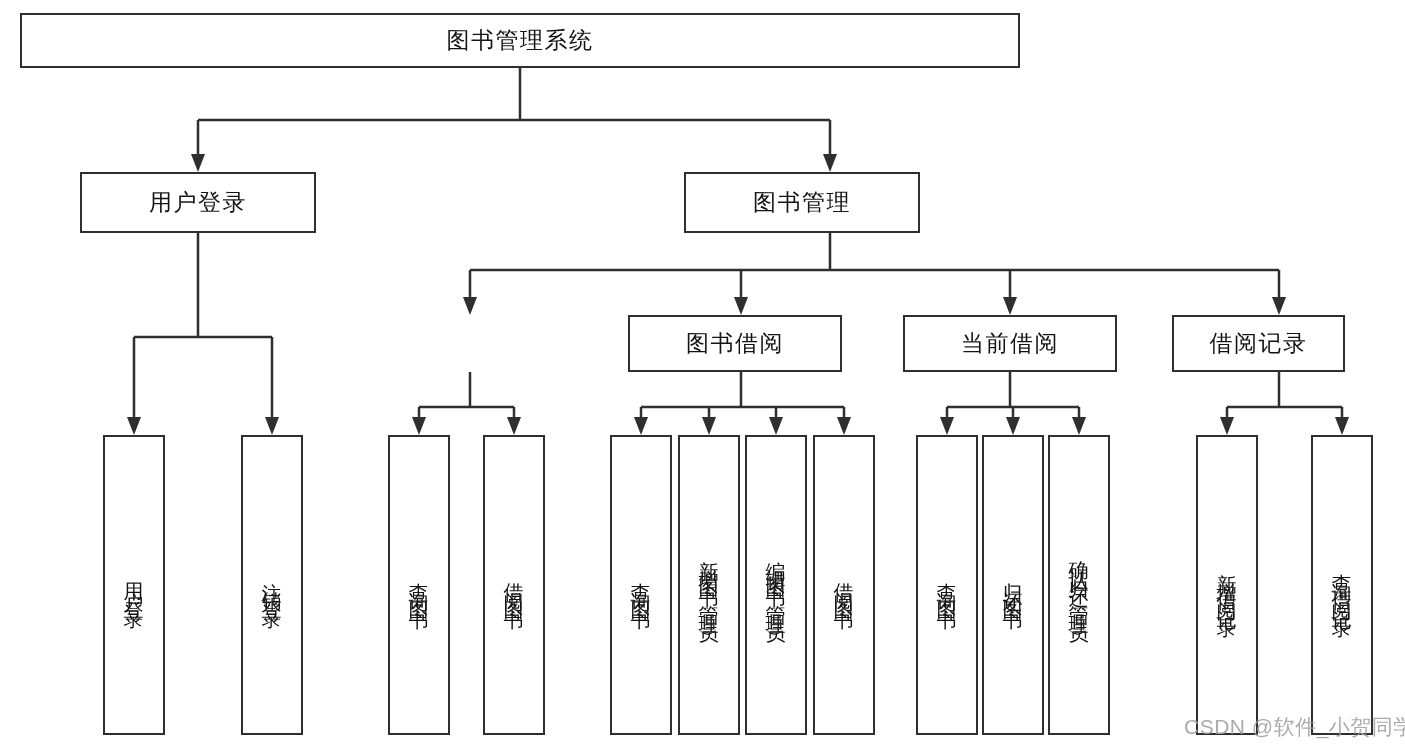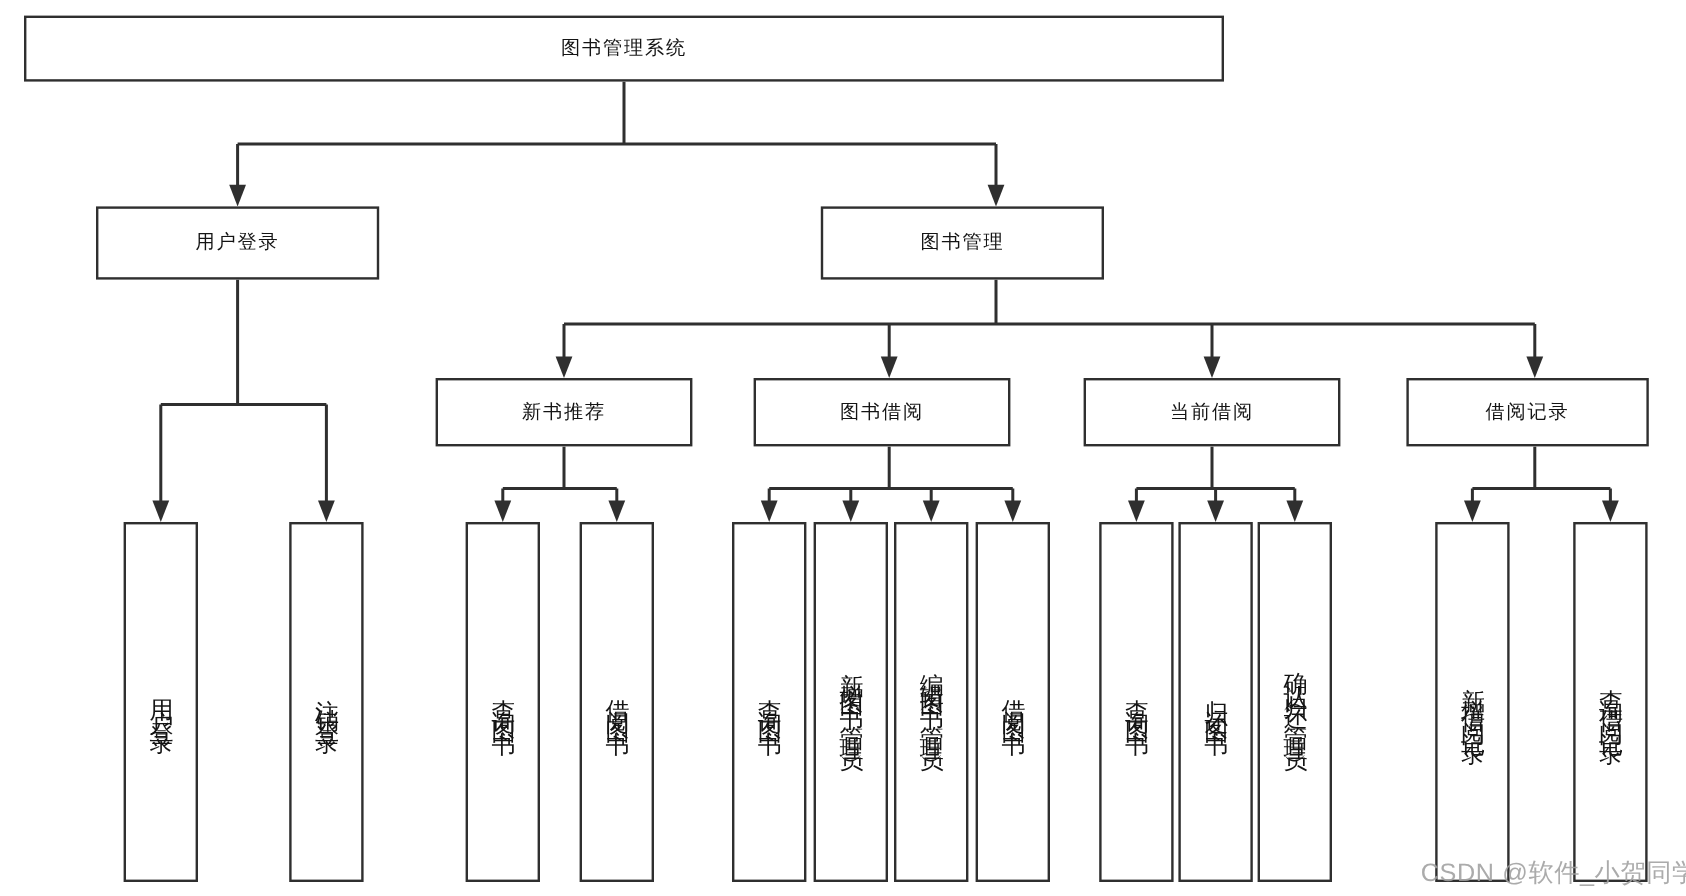--- a/index.html
+++ b/index.html
@@ -20,21 +20,21 @@
     position: absolute;
     box-sizing: border-box;
     background: #ffffff;
     border: 2.5px solid #2f2f2f;
     display: flex;
     align-items: center;
     justify-content: center;
     color: #141414;
     z-index: 2;
   }
-  .h-node { font-size: 16px; letter-spacing: 1.5px; }
+  .h-node { font-size: 23px; letter-spacing: 1.5px; }
   .v-node .vtext {
     writing-mode: vertical-rl;
     text-orientation: mixed;
     font-size: 20px;
     letter-spacing: 9px;
     line-height: 1;
     white-space: nowrap;
   }
   .watermark {
     position: absolute;
@@ -89,30 +89,27 @@
     <span>图书管理系统</span>
   </div>
 
   <div class="node h-node" style="left:80px; top:172px; width:236px; height:61px;">
     <span>用户登录</span>
   </div>
   <div class="node h-node" style="left:684px; top:172px; width:236px; height:61px;">
     <span>图书管理</span>
   </div>
 
-  <div class="node h-node" style="left:363px; top:315px; width:214px; height:57px;">
-    <span>新书推荐</span>
-  </div>
   <div class="node h-node" style="left:628px; top:315px; width:214px; height:57px;">
     <span>图书借阅</span>
   </div>
   <div class="node h-node" style="left:903px; top:315px; width:214px; height:57px;">
     <span>当前借阅</span>
   </div>
-  <div class="node h-node" style="left:1172px; top:315px; width:202px; height:57px;">
+  <div class="node h-node" style="left:1172px; top:315px; width:173px; height:57px;">
     <span>借阅记录</span>
   </div>
 
   <div class="node v-node" style="left:103px; top:435px; width:62px; height:300px;">
     <span class="vtext">用户登录</span>
   </div>
   <div class="node v-node" style="left:241px; top:435px; width:62px; height:300px;">
     <span class="vtext">注销登录</span>
   </div>
 

